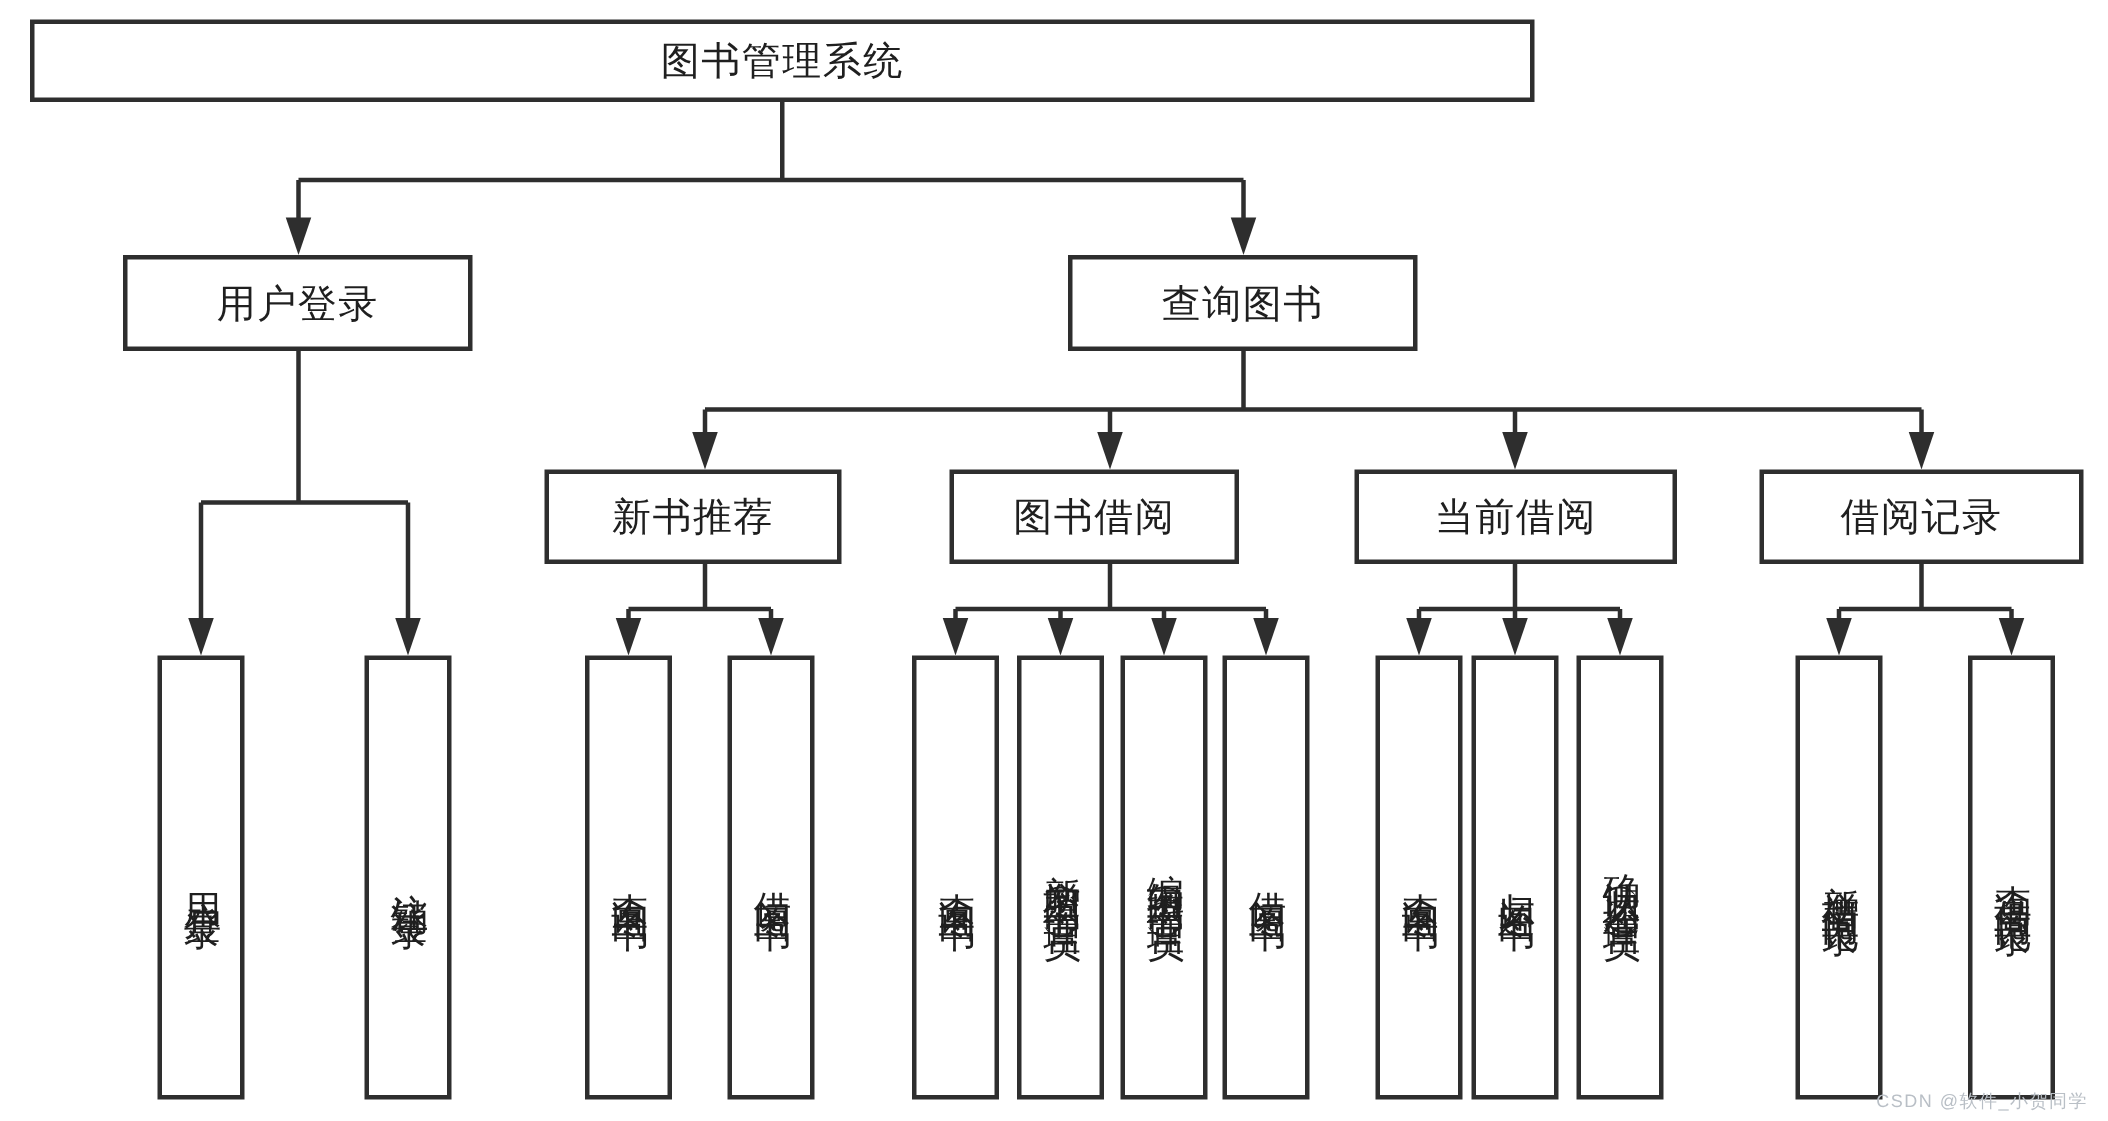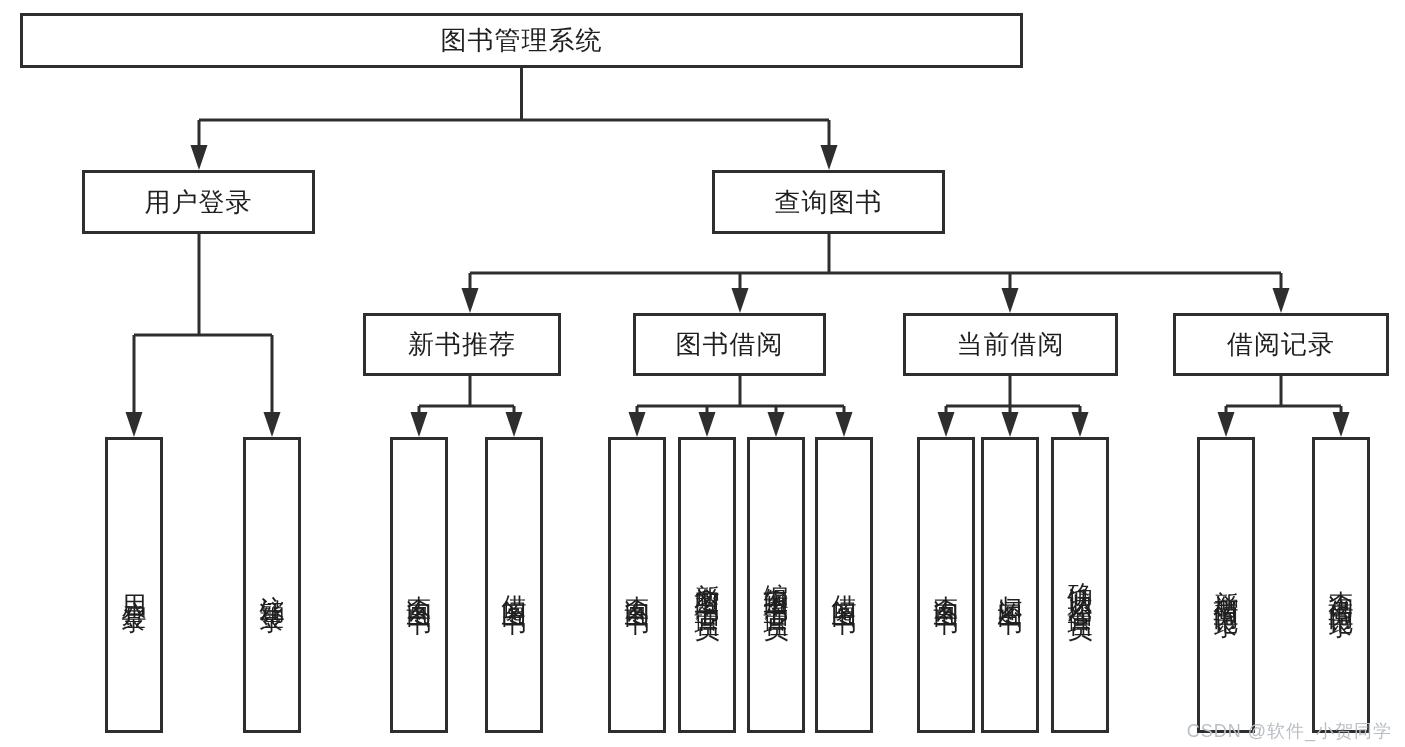--- a/index.html
+++ b/index.html
@@ -30,21 +30,21 @@
   .leaf .label {
     writing-mode:vertical-rl;
     text-orientation:mixed;
     font-size:25px;
     letter-spacing:5px;
     line-height:1;
   }
   .watermark {
     position:absolute;
     right:13px; bottom:4px;
-    font-size:18px;
+    font-size:12px;
     color:#b9bfc6;
     letter-spacing:1px;
     z-index:5;
     white-space:nowrap;
   }
 </style>
 </head>
 <body>
 
 <div class="canvas">

